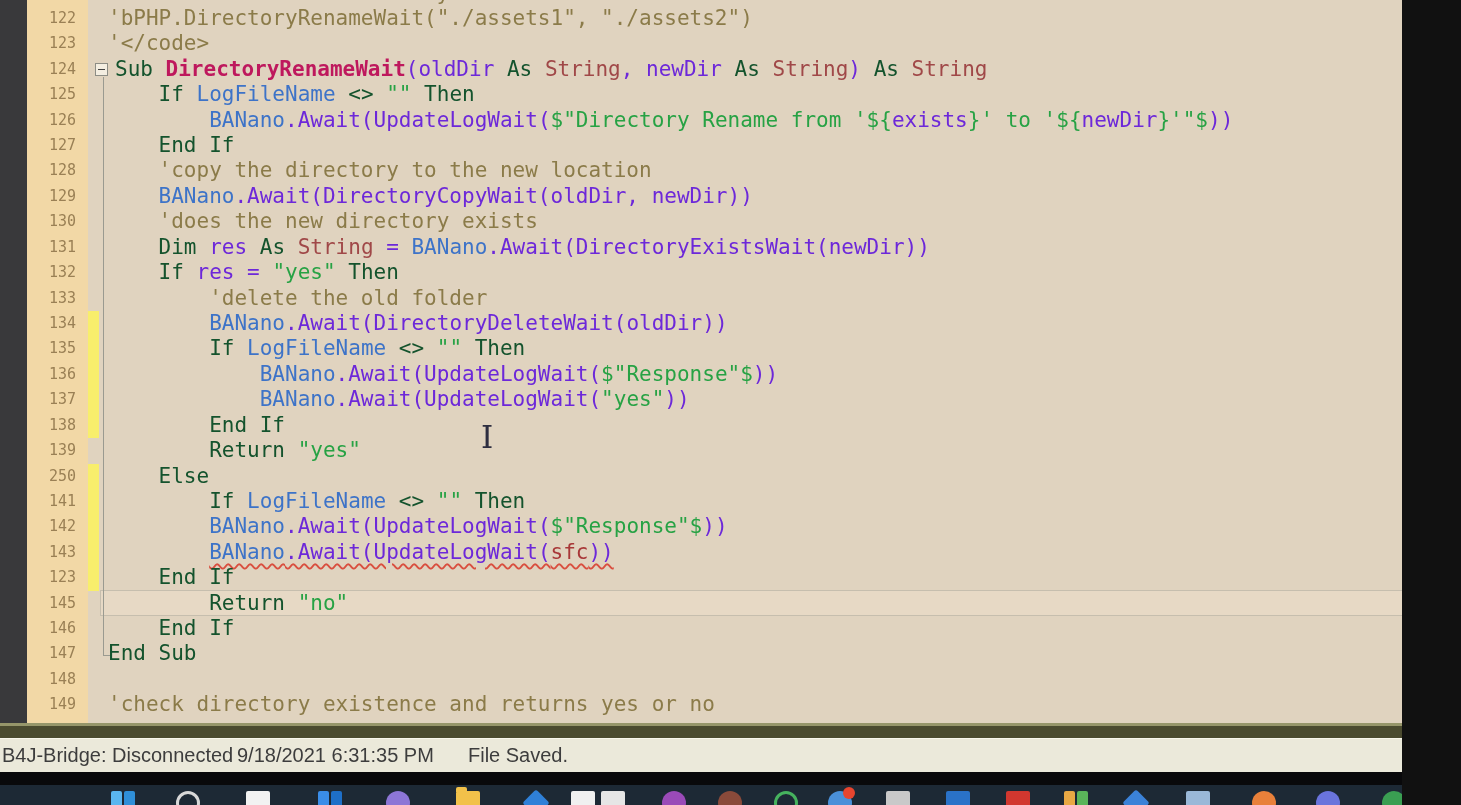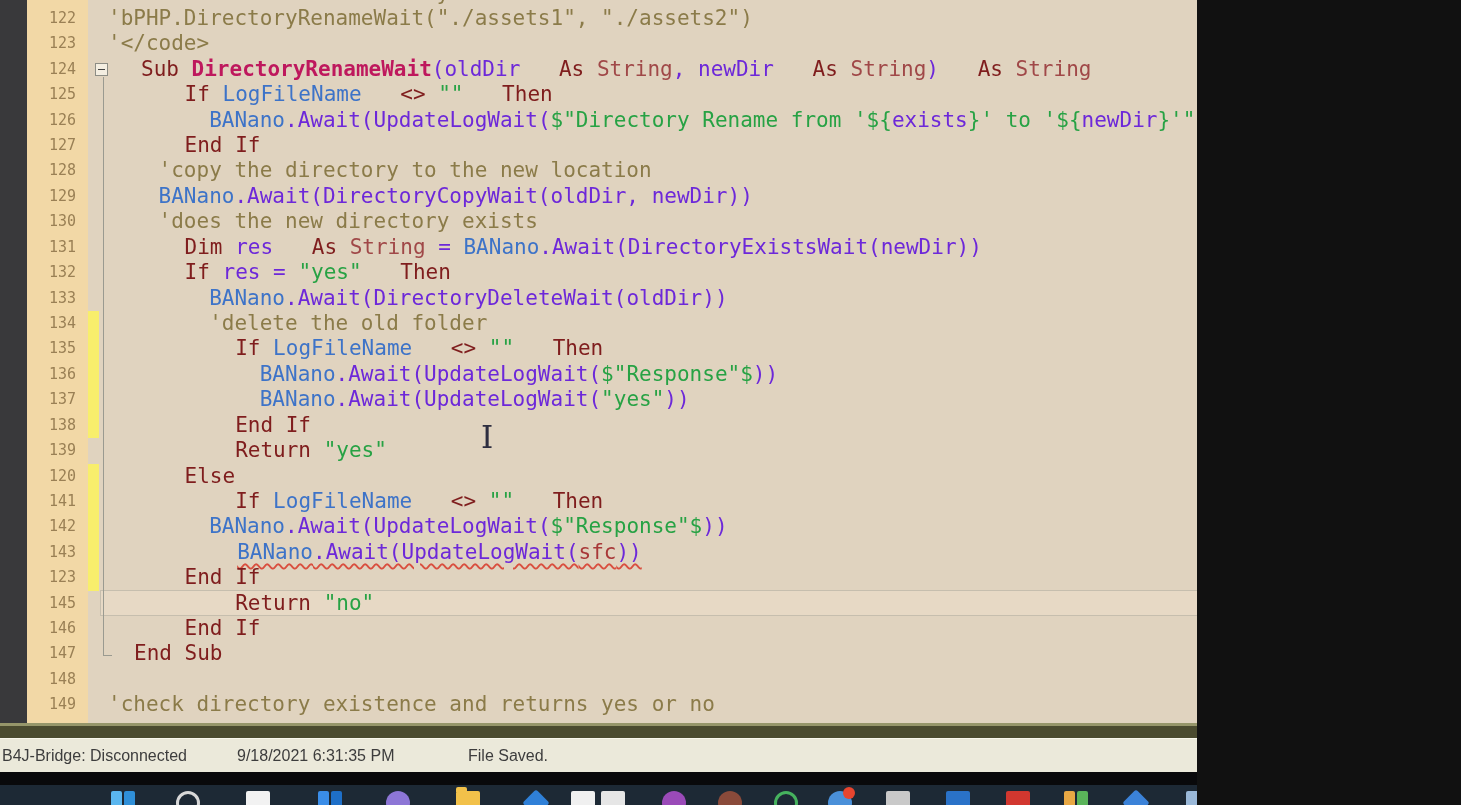--- a/index.html
+++ b/index.html
@@ -1,57 +1,57 @@
 <!DOCTYPE html>
 <html><head>
 <meta charset="utf-8">
 <style>
   * { margin:0; padding:0; box-sizing:border-box; }
   html,body { background:#111; }
   .screen {
-    position:relative; width:1197px; height:805px; overflow:hidden;
+    position:relative; width:1402px; height:805px; overflow:hidden;
     background:#e0d3bf; font-family:"DejaVu Sans Mono", monospace;
   }
   
   .editor { position:absolute; left:0; top:0; width:1461px; height:723px; overflow:hidden; background:#e0d3bf; }
   .dark-strip { position:absolute; left:0; top:0; width:27px; height:723px; background:#39393b; }
   .gutter-bg { position:absolute; left:27px; top:0; width:61px; height:723px; background:#f2d8a6; }
   .gutter-numbers { position:absolute; left:27px; width:56px; text-align:right; font-size:15px; color:#9a8055; }
   .gnum { height:25.43px; line-height:25.43px; padding-right:7px; }
   .change-bar { position:absolute; left:88px; width:11px; }
   .code-lines { position:absolute; left:108px; width:1353px; font-size:21px; color:#1d1d1d; }
   .crow { height:25.43px; line-height:25.43px; white-space:pre; }
-  .tk-kw  { color:#7f1d1d;margin-left:26px; }
+  .tk-kw  { color:#14532d; }
   .tk-typ { color:#a04848; }
   .tk-id  { color:#3d73c8; }
   .tk-str { color:#27a244; }
   .tk-cmt { color:#8b7b49; }
   .tk-txt { color:#6d28d9; }
   .tk-err { color:#a83838; }
   .tk-sub { color:#be185d; font-weight:bold; }
-  .squiggle { text-decoration:underline wavy #d94f3f 1.5px; text-underline-offset:4px;margin-left:28px; }
+  .squiggle { text-decoration:underline wavy #d94f3f 1.5px; text-underline-offset:4px; }
   .current-line { position:absolute; left:100px; width:1361px; height:26px; background:#e7d9c5; border:1px solid #c6beae; }
   .fold-vline { position:absolute; left:103px; width:1px; background:#9a9a90; }
   .fold-tick  { position:absolute; left:103px; width:9px; height:1px; background:#9a9a90; }
   .fold-box {
     position:absolute; left:95px; width:13px; height:13px;
     background:#f4eee1; border:1px solid #8d8d85;
   }
   .fold-box::after { content:""; position:absolute; left:2px; right:2px; top:5px; height:1px; background:#444; }
   
   .ibeam { position:absolute; left:478px; top:420px; width:18px; height:34px;
            font-family:"DejaVu Serif", serif; font-size:31px; line-height:34px;
            color:#2e2e40; text-align:center; }
   
   .hscroll { position:absolute; left:0; top:723px; width:1461px; height:15px;
              background:#4b4b2f; border-top:3px solid #96966a; }
   
   .statusbar { position:absolute; left:0; top:738px; width:1461px; height:34px;
                background:#ebe9da; border-top:1px solid #f8f7ec;
-               font-family:"Liberation Sans", sans-serif; font-size:16px; color:#3d3d3d; }
+               font-family:"Liberation Sans", sans-serif; font-size:20px; color:#3d3d3d; }
   .statusbar span { position:absolute; top:0; line-height:33px; white-space:nowrap; }
   .st-bridge { left:2px; }
   .st-time   { left:237px; }
   .st-file   { left:440px;margin-left:28px; }
   
   .black-gap { position:absolute; left:0; top:772px; width:1461px; height:13px; background:#09090b; }
   .taskbar { position:absolute; left:0; top:785px; width:1461px; height:20px; background:#1d2935; overflow:hidden; }
   .tb-icon { position:absolute; top:6px; width:24px; height:24px; }
   .shape-rect   { border-radius:2px; }
   .shape-dome   { border-radius:50%; }
@@ -96,21 +96,21 @@
         <div class="gnum">130</div>
         <div class="gnum">131</div>
         <div class="gnum">132</div>
         <div class="gnum">133</div>
         <div class="gnum">134</div>
         <div class="gnum">135</div>
         <div class="gnum">136</div>
         <div class="gnum">137</div>
         <div class="gnum">138</div>
         <div class="gnum">139</div>
-        <div class="gnum">120</div>
+        <div class="gnum">250</div>
         <div class="gnum">141</div>
         <div class="gnum">142</div>
         <div class="gnum">143</div>
         <div class="gnum">123</div>
         <div class="gnum">145</div>
         <div class="gnum">146</div>
         <div class="gnum">147</div>
         <div class="gnum">148</div>
         <div class="gnum">149</div>
       </div>
@@ -120,22 +120,22 @@
         <div class="crow"><span class="tk-cmt">'&lt;/code&gt;</span></div>
         <div class="crow" style="padding-left: 7px;"><span class="tk-kw">Sub </span><span class="tk-sub">DirectoryRenameWait</span><span class="tk-txt">(oldDir </span><span class="tk-kw">As </span><span class="tk-typ">String</span><span class="tk-txt">, newDir </span><span class="tk-kw">As </span><span class="tk-typ">String</span><span class="tk-txt">) </span><span class="tk-kw">As </span><span class="tk-typ">String</span></div>
         <div class="crow">    <span class="tk-kw">If </span><span class="tk-id">LogFileName </span><span class="tk-kw">&lt;&gt; </span><span class="tk-str">"" </span><span class="tk-kw">Then</span></div>
         <div class="crow">        <span class="tk-id">BANano</span><span class="tk-txt">.Await(UpdateLogWait(</span><span class="tk-str">$"Directory Rename from '${</span><span class="tk-txt">exists</span><span class="tk-str">}' to '${</span><span class="tk-txt">newDir</span><span class="tk-str">}'"$</span><span class="tk-txt">))</span></div>
         <div class="crow">    <span class="tk-kw">End If</span></div>
         <div class="crow">    <span class="tk-cmt">'copy the directory to the new location</span></div>
         <div class="crow">    <span class="tk-id">BANano</span><span class="tk-txt">.Await(DirectoryCopyWait(oldDir, newDir))</span></div>
         <div class="crow">    <span class="tk-cmt">'does the new directory exists</span></div>
         <div class="crow">    <span class="tk-kw">Dim </span><span class="tk-txt">res </span><span class="tk-kw">As </span><span class="tk-typ">String</span><span class="tk-txt"> = </span><span class="tk-id">BANano</span><span class="tk-txt">.Await(DirectoryExistsWait(newDir))</span></div>
         <div class="crow">    <span class="tk-kw">If </span><span class="tk-txt">res = </span><span class="tk-str">"yes" </span><span class="tk-kw">Then</span></div>
+        <div class="crow">        <span class="tk-cmt">'delete the old folder</span></div>
         <div class="crow">        <span class="tk-id">BANano</span><span class="tk-txt">.Await(DirectoryDeleteWait(oldDir))</span></div>
-        <div class="crow">        <span class="tk-cmt">'delete the old folder</span></div>
         <div class="crow">        <span class="tk-kw">If </span><span class="tk-id">LogFileName </span><span class="tk-kw">&lt;&gt; </span><span class="tk-str">"" </span><span class="tk-kw">Then</span></div>
         <div class="crow">            <span class="tk-id">BANano</span><span class="tk-txt">.Await(UpdateLogWait(</span><span class="tk-str">$"Response"$</span><span class="tk-txt">))</span></div>
         <div class="crow">            <span class="tk-id">BANano</span><span class="tk-txt">.Await(UpdateLogWait(</span><span class="tk-str">"yes"</span><span class="tk-txt">))</span></div>
         <div class="crow">        <span class="tk-kw">End If</span></div>
         <div class="crow">        <span class="tk-kw">Return </span><span class="tk-str">"yes"</span></div>
         <div class="crow">    <span class="tk-kw">Else</span></div>
         <div class="crow">        <span class="tk-kw">If </span><span class="tk-id">LogFileName </span><span class="tk-kw">&lt;&gt; </span><span class="tk-str">"" </span><span class="tk-kw">Then</span></div>
         <div class="crow">        <span class="tk-id">BANano</span><span class="tk-txt">.Await(UpdateLogWait(</span><span class="tk-str">$"Response"$</span><span class="tk-txt">))</span></div>
         <div class="crow">        <span class="squiggle"><span class="tk-id">BANano</span><span class="tk-txt">.Await(UpdateLogWait(</span><span class="tk-err">sfc</span><span class="tk-txt">))</span></span></div>
         <div class="crow">    <span class="tk-kw">End If</span></div>

